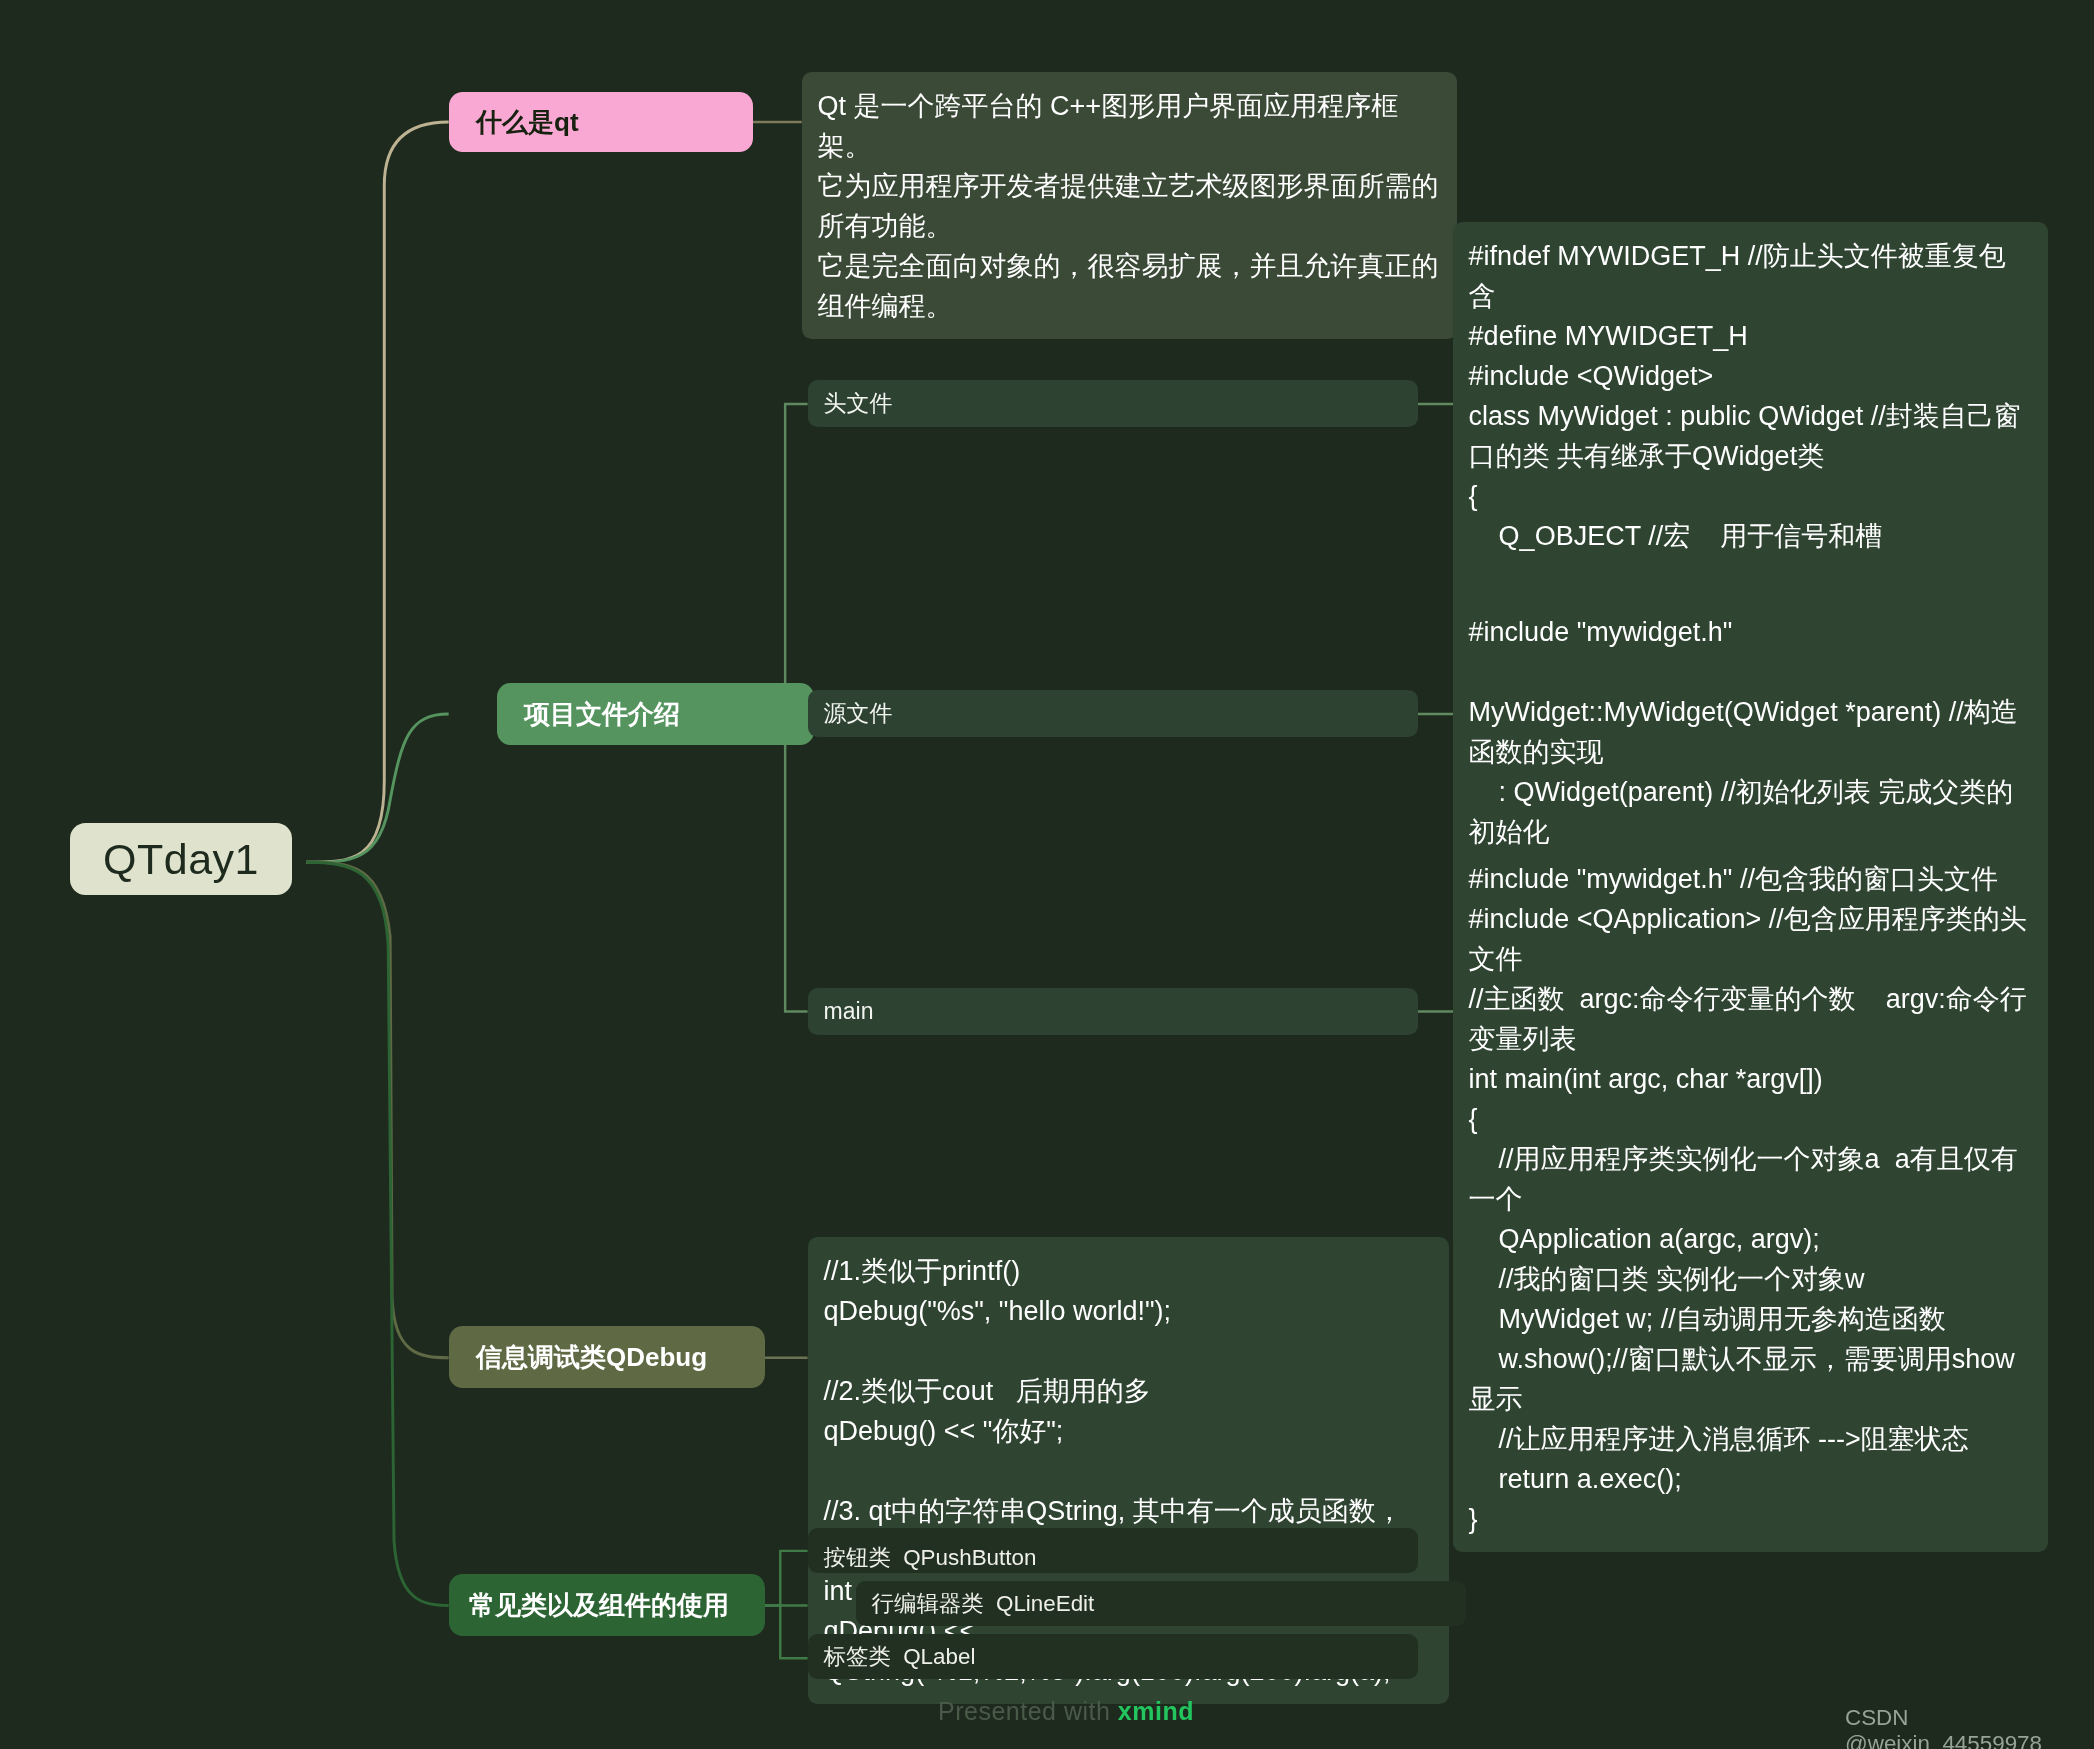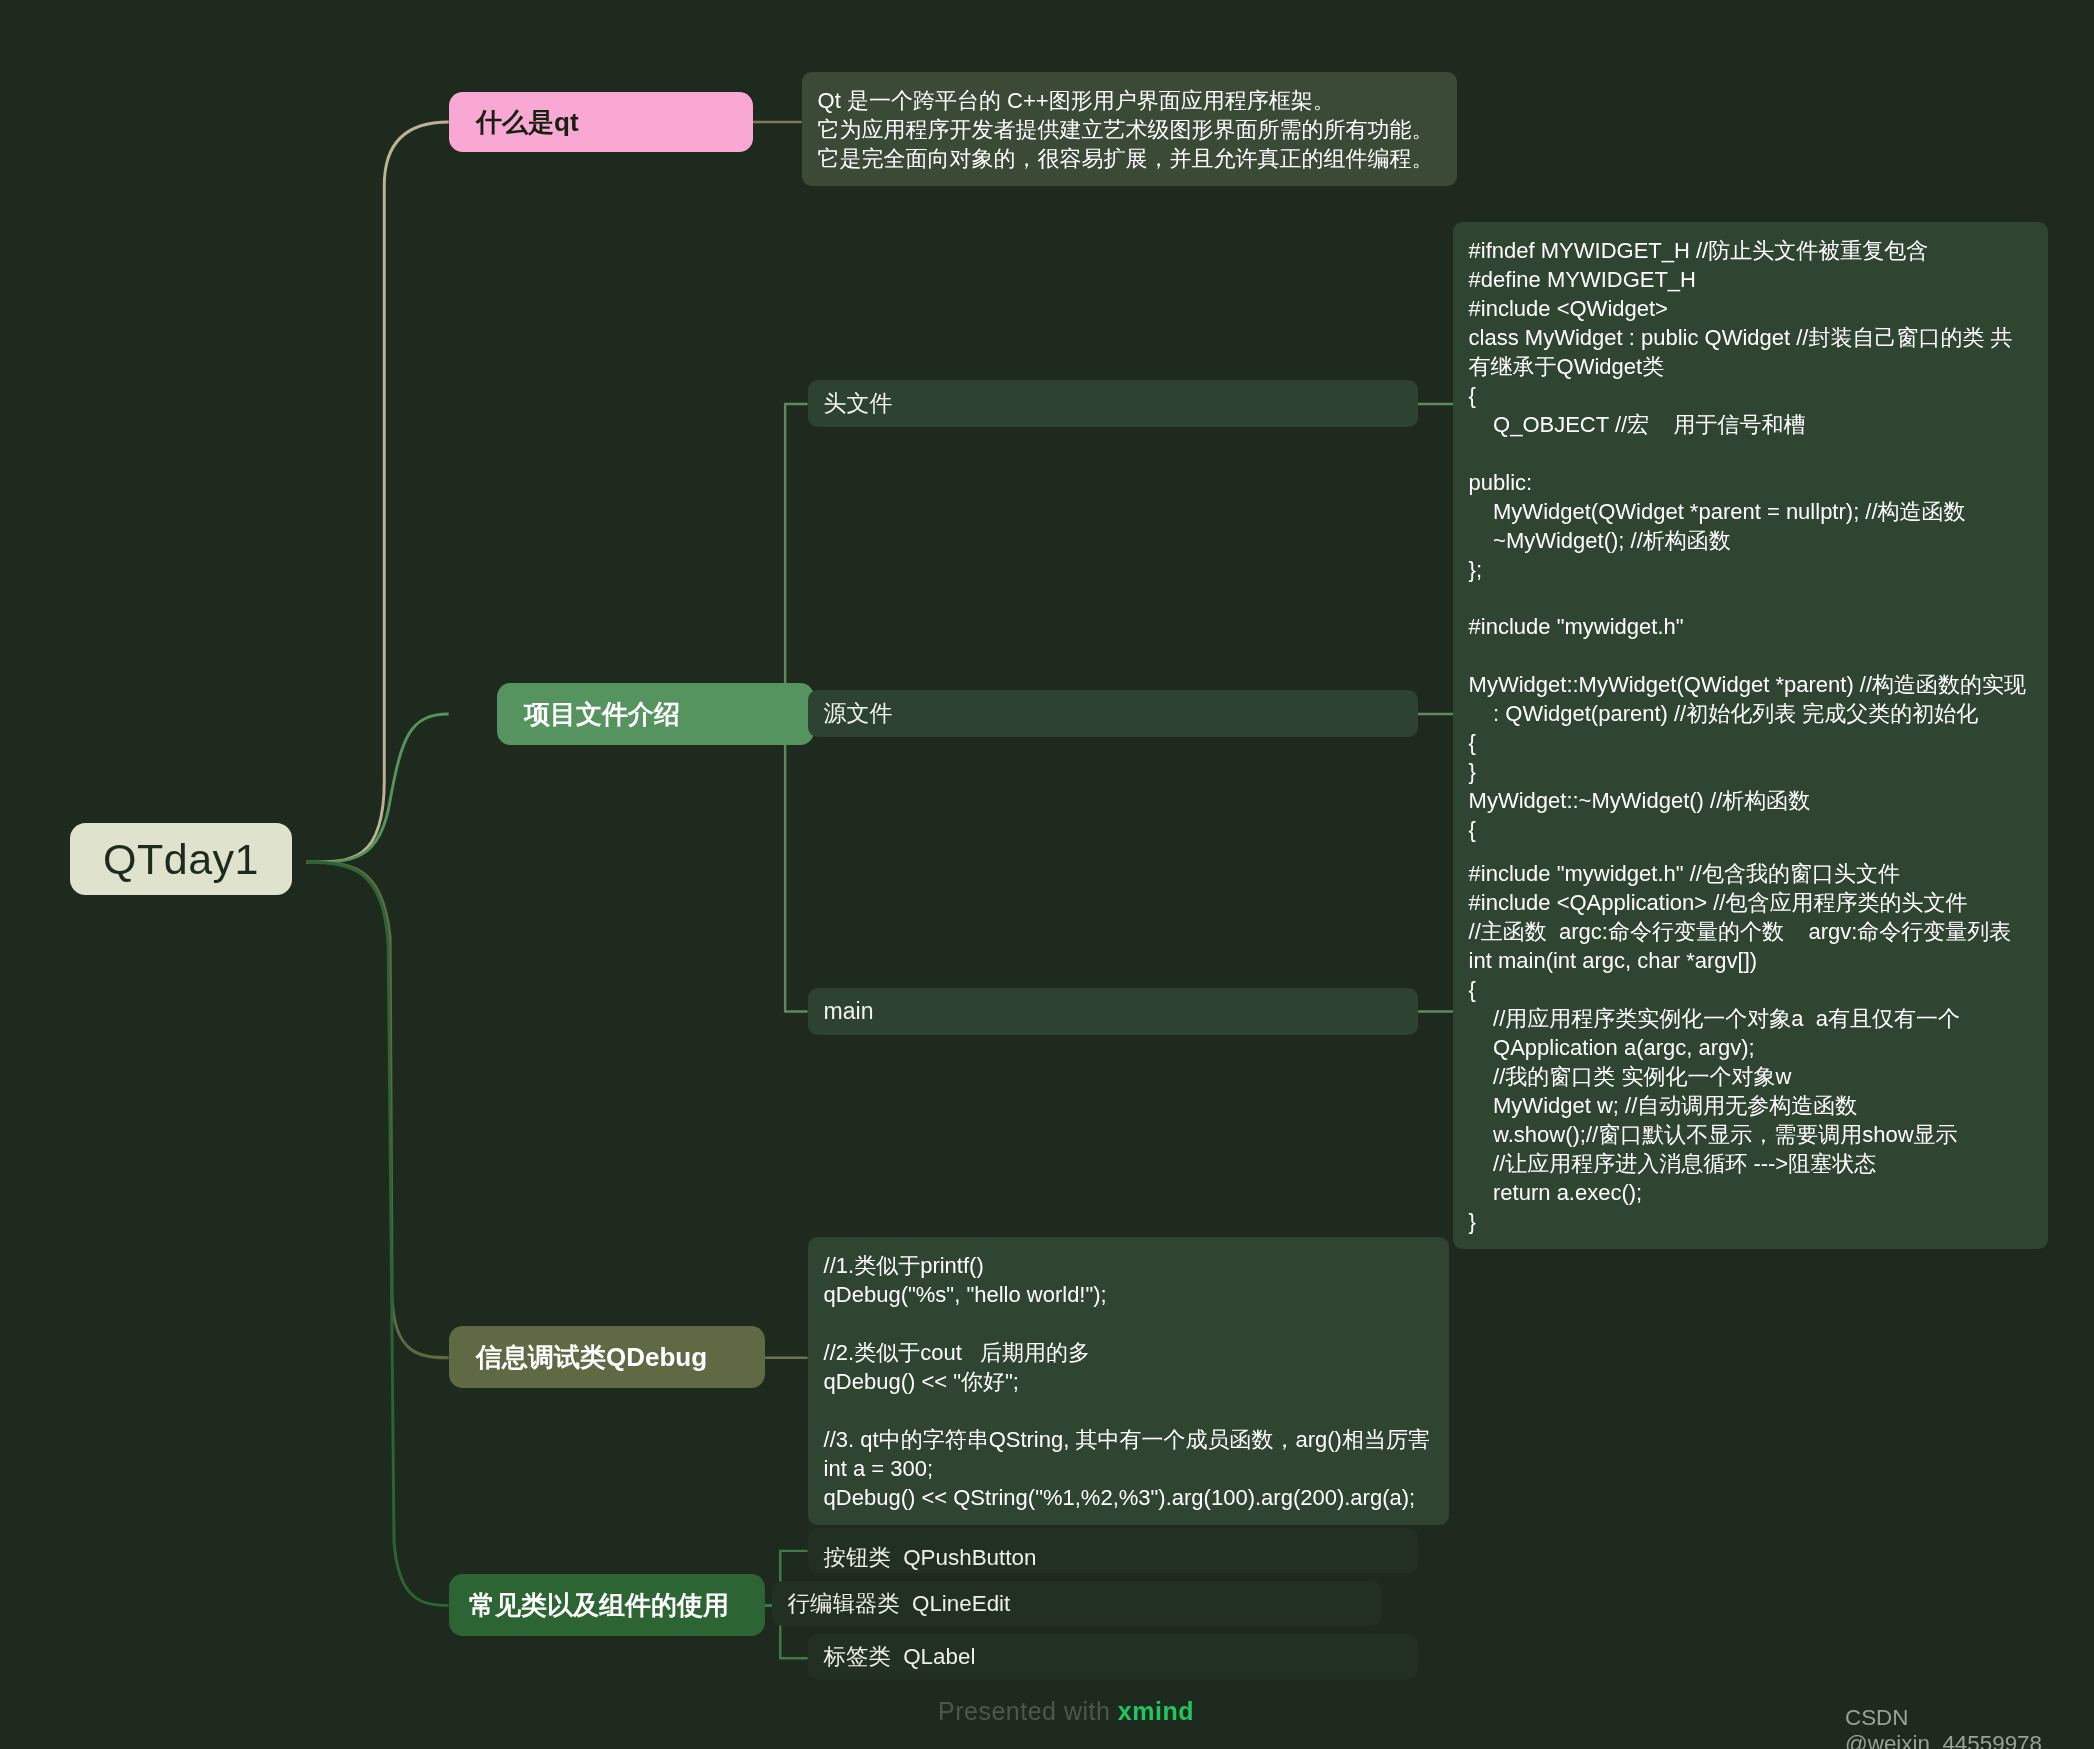--- a/index.html
+++ b/index.html
@@ -95,22 +95,22 @@
     color: #eef0e9;
     font-size: 22.4px;
     padding: 0 15.6px;
     border-radius: 9.8px;
   }
 
   
   .note {
     background: #2f4532;
     color: #ffffff;
-    font-size: 22px;
-    line-height: 29px;
+    font-size: 27px;
+    line-height: 40px;
     padding: 13.7px 15.6px;
     border-radius: 9.8px;
     display: block;
     white-space: pre-wrap;
     word-break: break-word;
   }
   .note-tan {
     background: #3a4a37;
   }
 
@@ -234,21 +234,21 @@
 //3. qt中的字符串QString, 其中有一个成员函数，arg()相当厉害
 int a = 300;
 qDebug() &lt;&lt; QString("%1,%2,%3").arg(100).arg(200).arg(a);</div>
 
   <div class="node main-dark" style="left:449px; top:1574px; width:316px; height:62px;">
     <span>常见类以及组件的使用</span>
   </div>
   <div class="node sub-small" style="left:808px; top:1528px; width:610px; height:45px;align-items:flex-end;">
     <span>按钮类  QPushButton</span>
   </div>
-  <div class="node sub-small" style="left:772px; top:1581px; width:610px; height:45px;">
+  <div class="node sub-small" style="left:856px; top:1581px; width:610px; height:45px;">
     <span>行编辑器类  QLineEdit</span>
   </div>
   <div class="node sub-small" style="left:808px; top:1634px; width:610px; height:45px;">
     <span>标签类  QLabel</span>
   </div>
 
   <div class="watermark" style="left:938px; top:1697px;">
     <span>Presented with </span><b>xmind</b>
   </div>
   <div class="credit" style="left:1845px; top:1705px;">CSDN @weixin_44559978</div>

